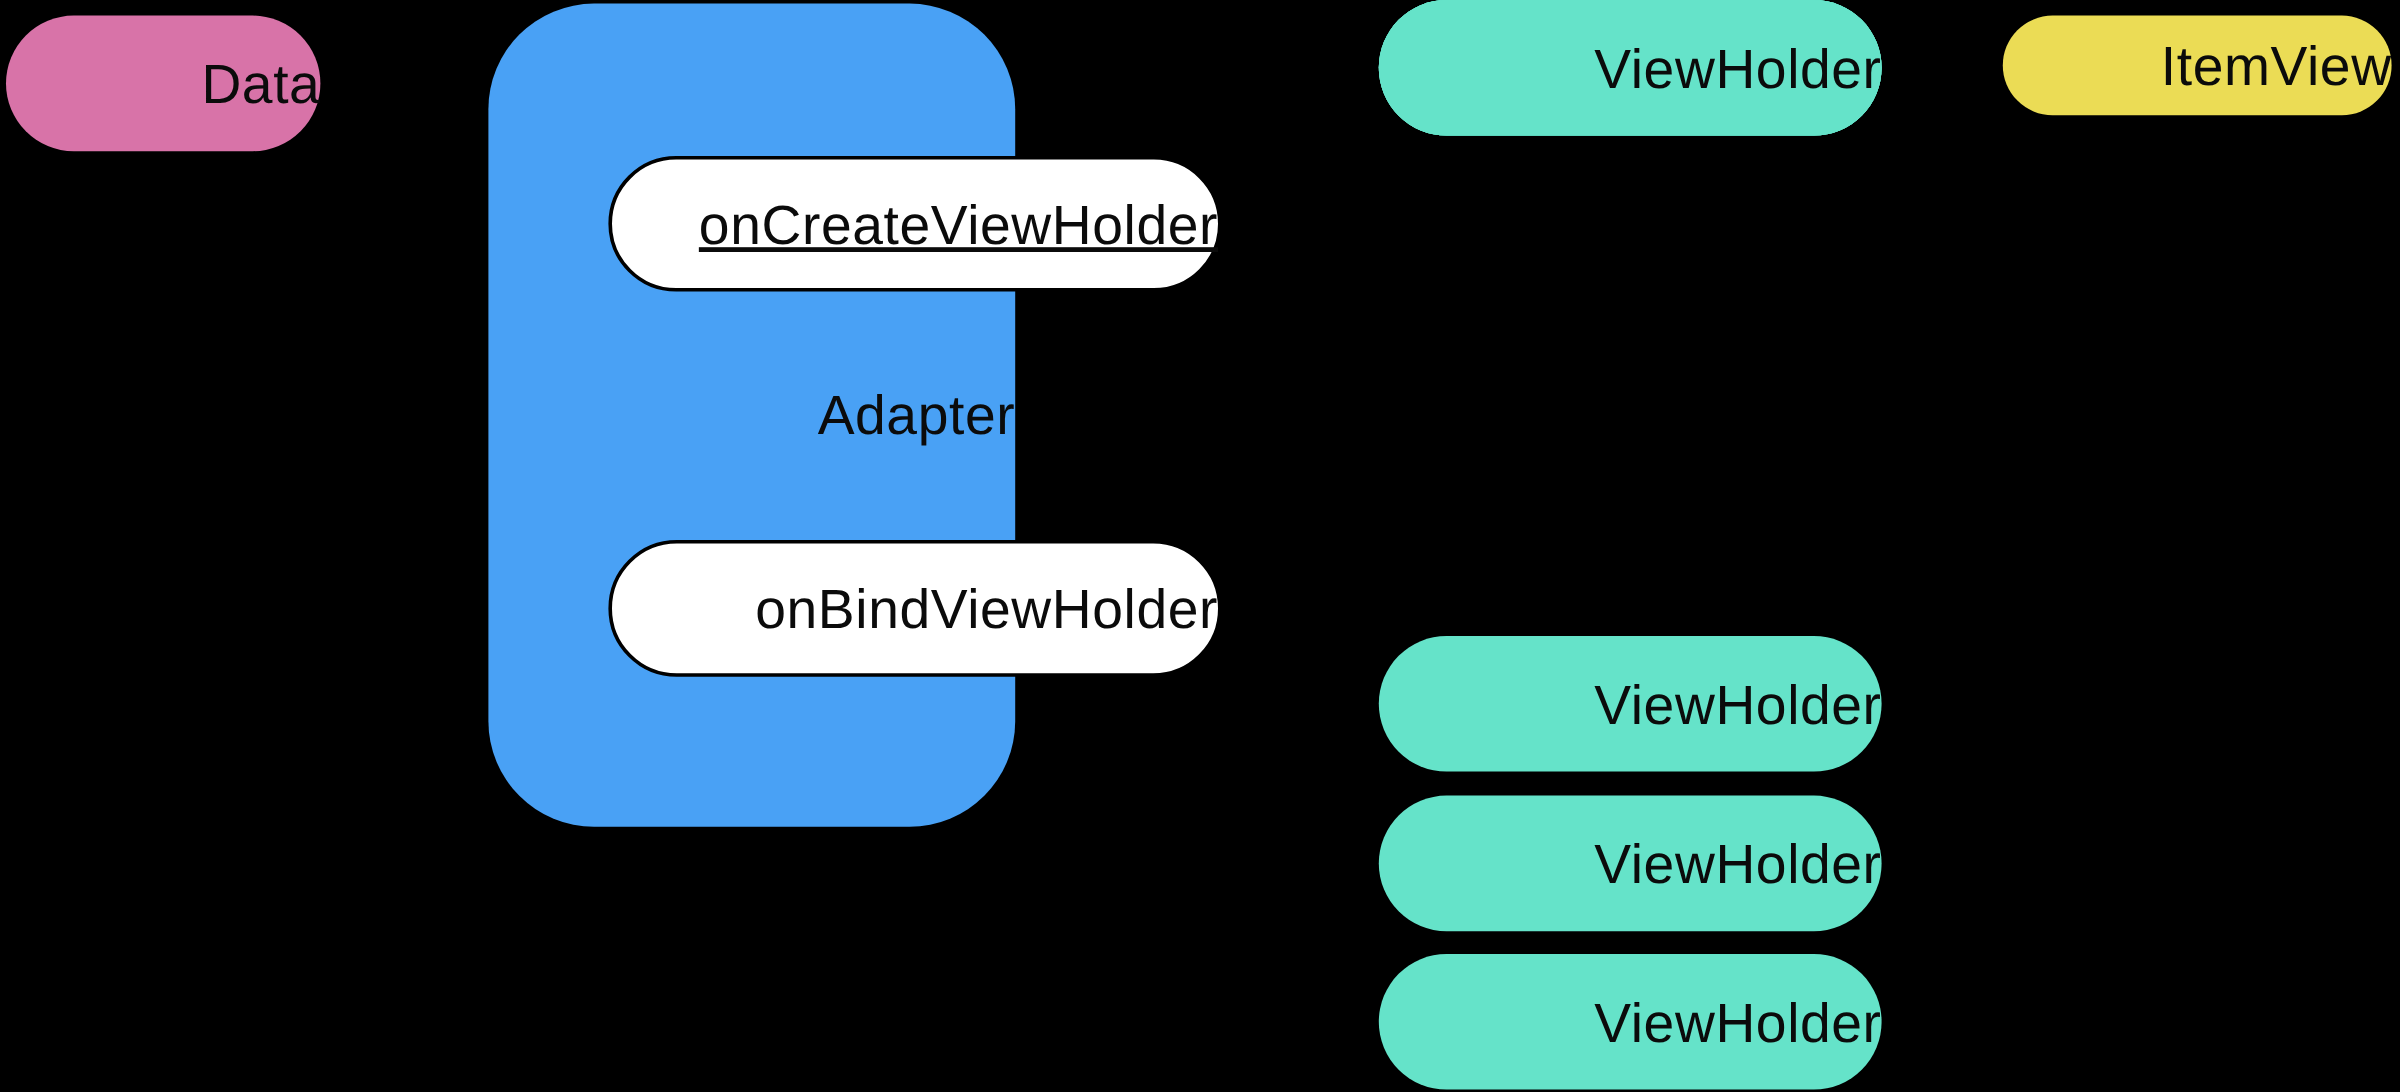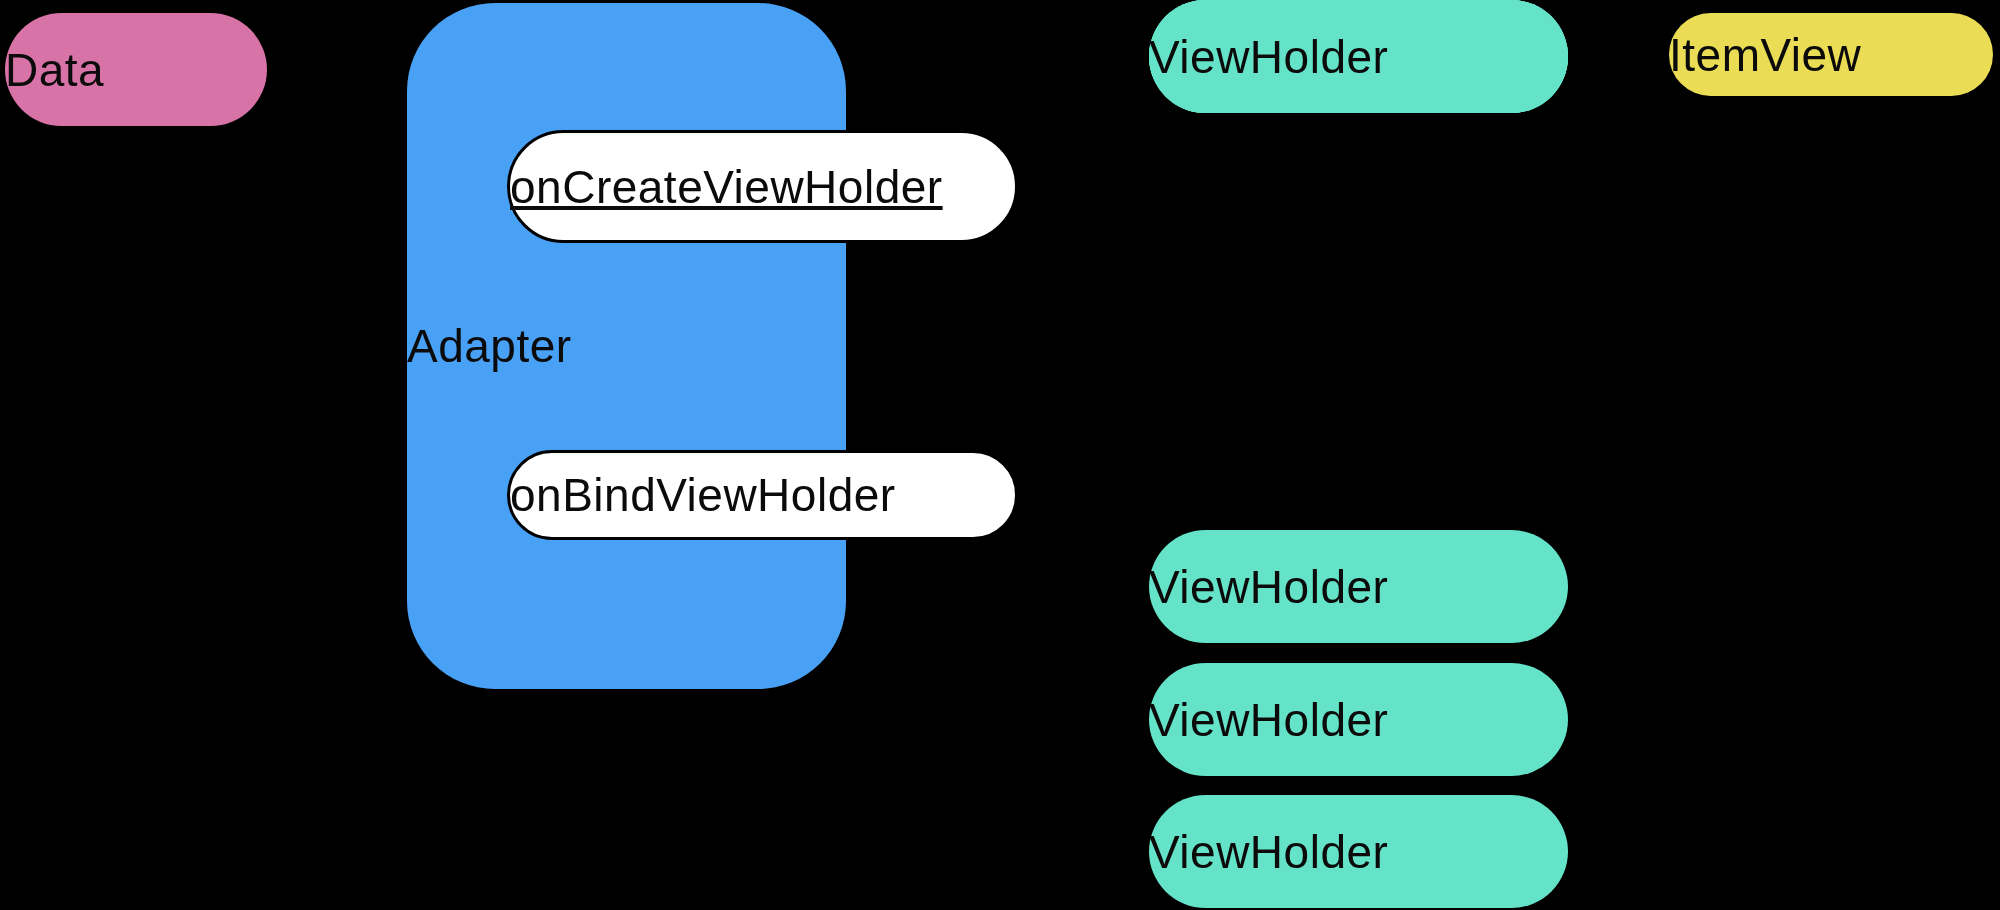--- a/index.html
+++ b/index.html
@@ -23,21 +23,21 @@
     height: 910px;
     background: var(--bg);
     overflow: hidden;
     font-family: "Liberation Sans", "DejaVu Sans", sans-serif;
     color: var(--text);
   }
   .pill {
     position: absolute;
     display: flex;
     align-items: center;
-    justify-content: flex-start;
+    justify-content: flex-end;
     border-radius: 999px;
     font-size: 46px;
     font-weight: 500;
     letter-spacing: 0.5px;
     box-sizing: border-box;
     white-space: nowrap;
   }
   .data-pill {
     left: 5px; top: 13px;
     width: 262px; height: 113px;
@@ -47,36 +47,36 @@
     position: absolute;
     left: 407px; top: 3px;
     width: 439px; height: 686px;
     background: var(--adapter-fill);
     border-radius: 88px;
   }
   .adapter-label {
     position: absolute;
     left: 0; top: 316px;
     width: 100%;
-    text-align: left;
+    text-align: right;
     font-size: 46px;
     font-weight: 500;
     letter-spacing: 0.5px;
   }
   .method-pill {
     background: var(--method-fill);
     border: 3px solid var(--method-stroke);
   }
   .create-pill {
     left: 507px; top: 130px;
     width: 511px; height: 113px; text-decoration: underline;
   }
   .bind-pill {
     left: 507px; top: 450px;
-    width: 511px; height: 90px;
+    width: 511px; height: 114px;
   }
   .viewholder-pill {
     left: 1149px;
     width: 419px; height: 113px;
     background: var(--viewholder-fill);
   }
   .viewholder-pill:nth-of-type(1) { top: 7px; }
   .viewholder-pill:nth-of-type(2) { top: 137px; }
   .viewholder-pill:nth-of-type(3) { top: 267px; }
   .viewholder-pill:nth-of-type(4) { top: 399px; }

